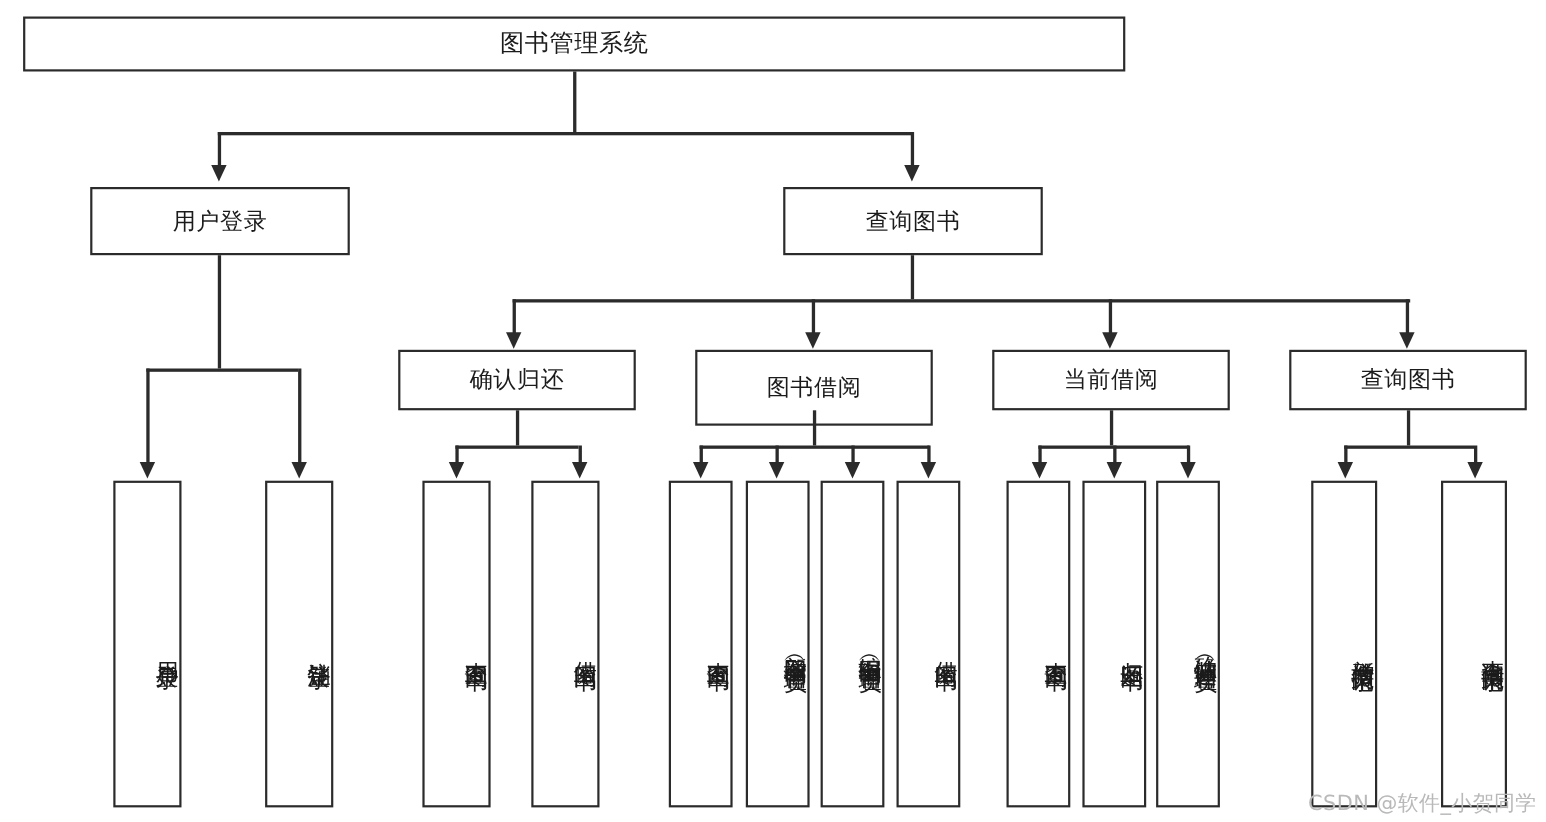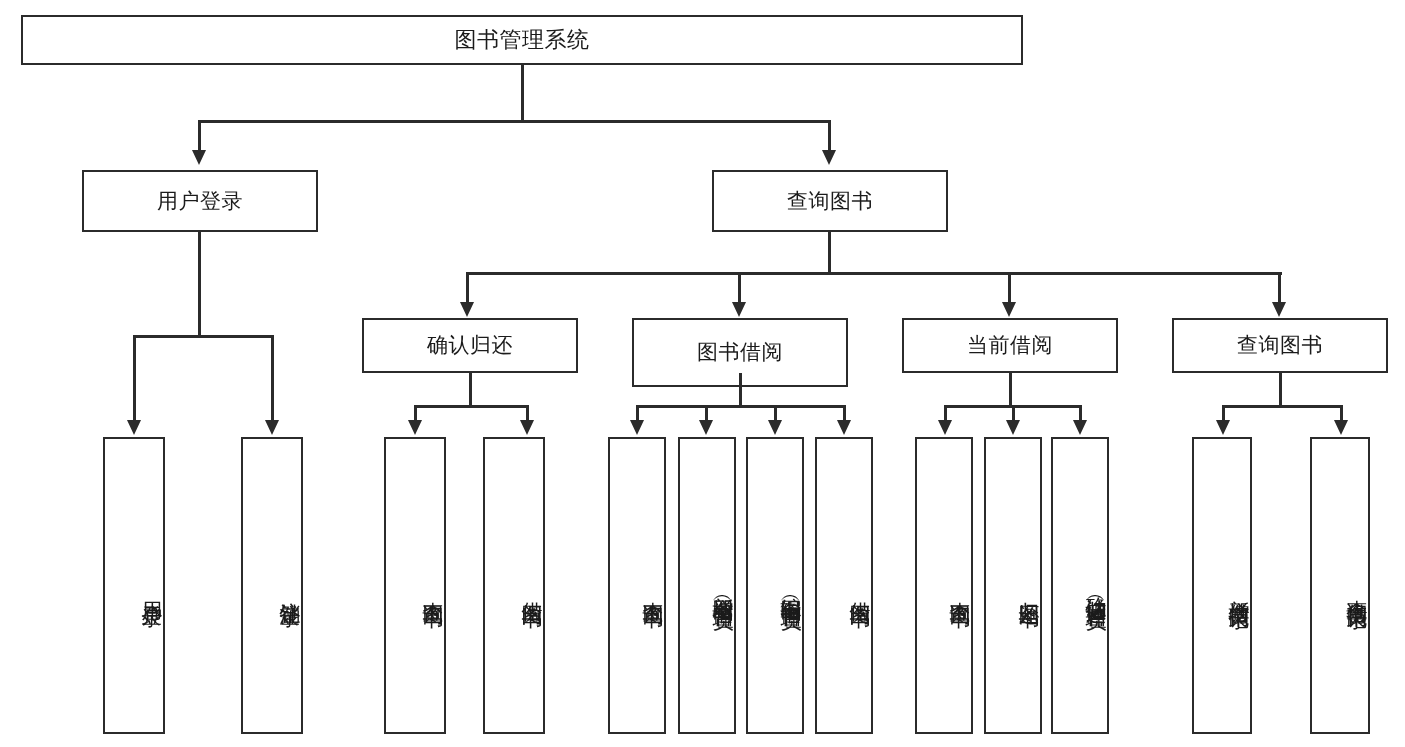--- a/index.html
+++ b/index.html
@@ -214,14 +214,15 @@
     <span class="label">确认归还（管理员）</span>
   </div>
 
   <div class="node v" style="left:1192px; top:437px; width:60px; height:297px;">
     <span class="label">新增借阅记录</span>
   </div>
   <div class="node v" style="left:1310px; top:437px; width:60px; height:297px;">
     <span class="label">查询借阅记录</span>
   </div>
 
+  <div id="watermark">CSDN @软件_小贺同学</div>
 
 </div>
 
 </body></html>

